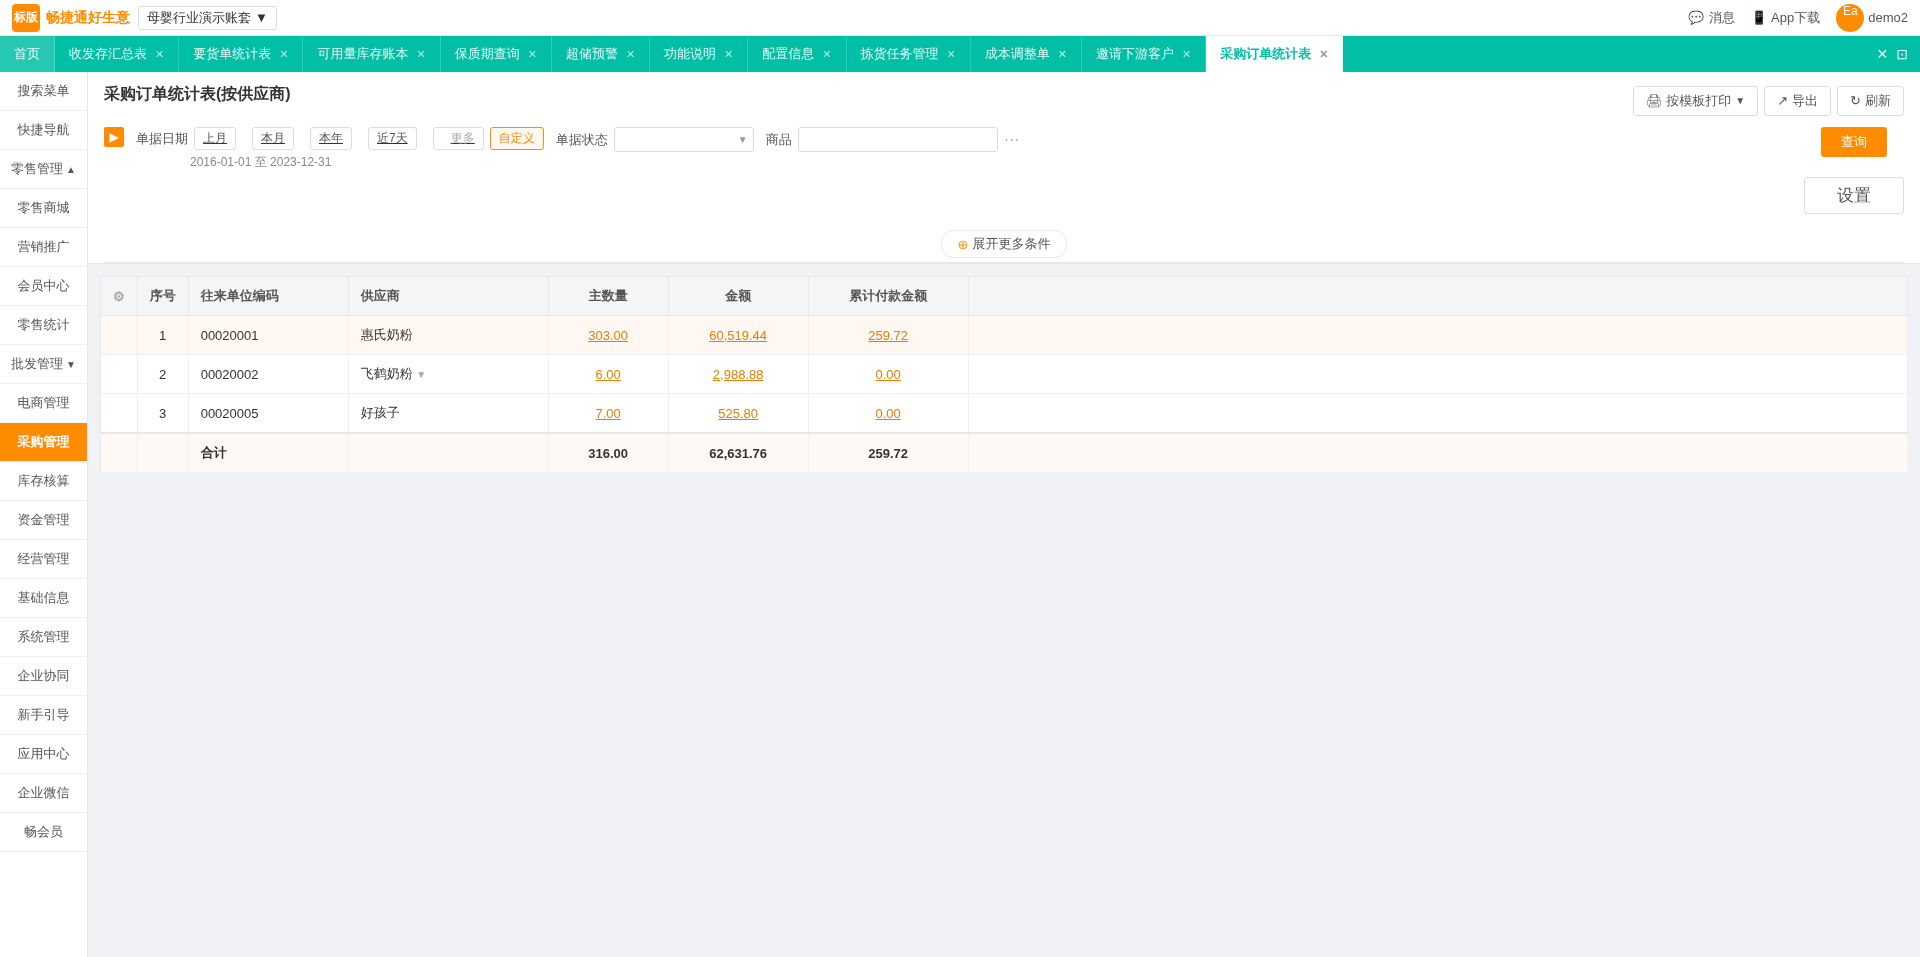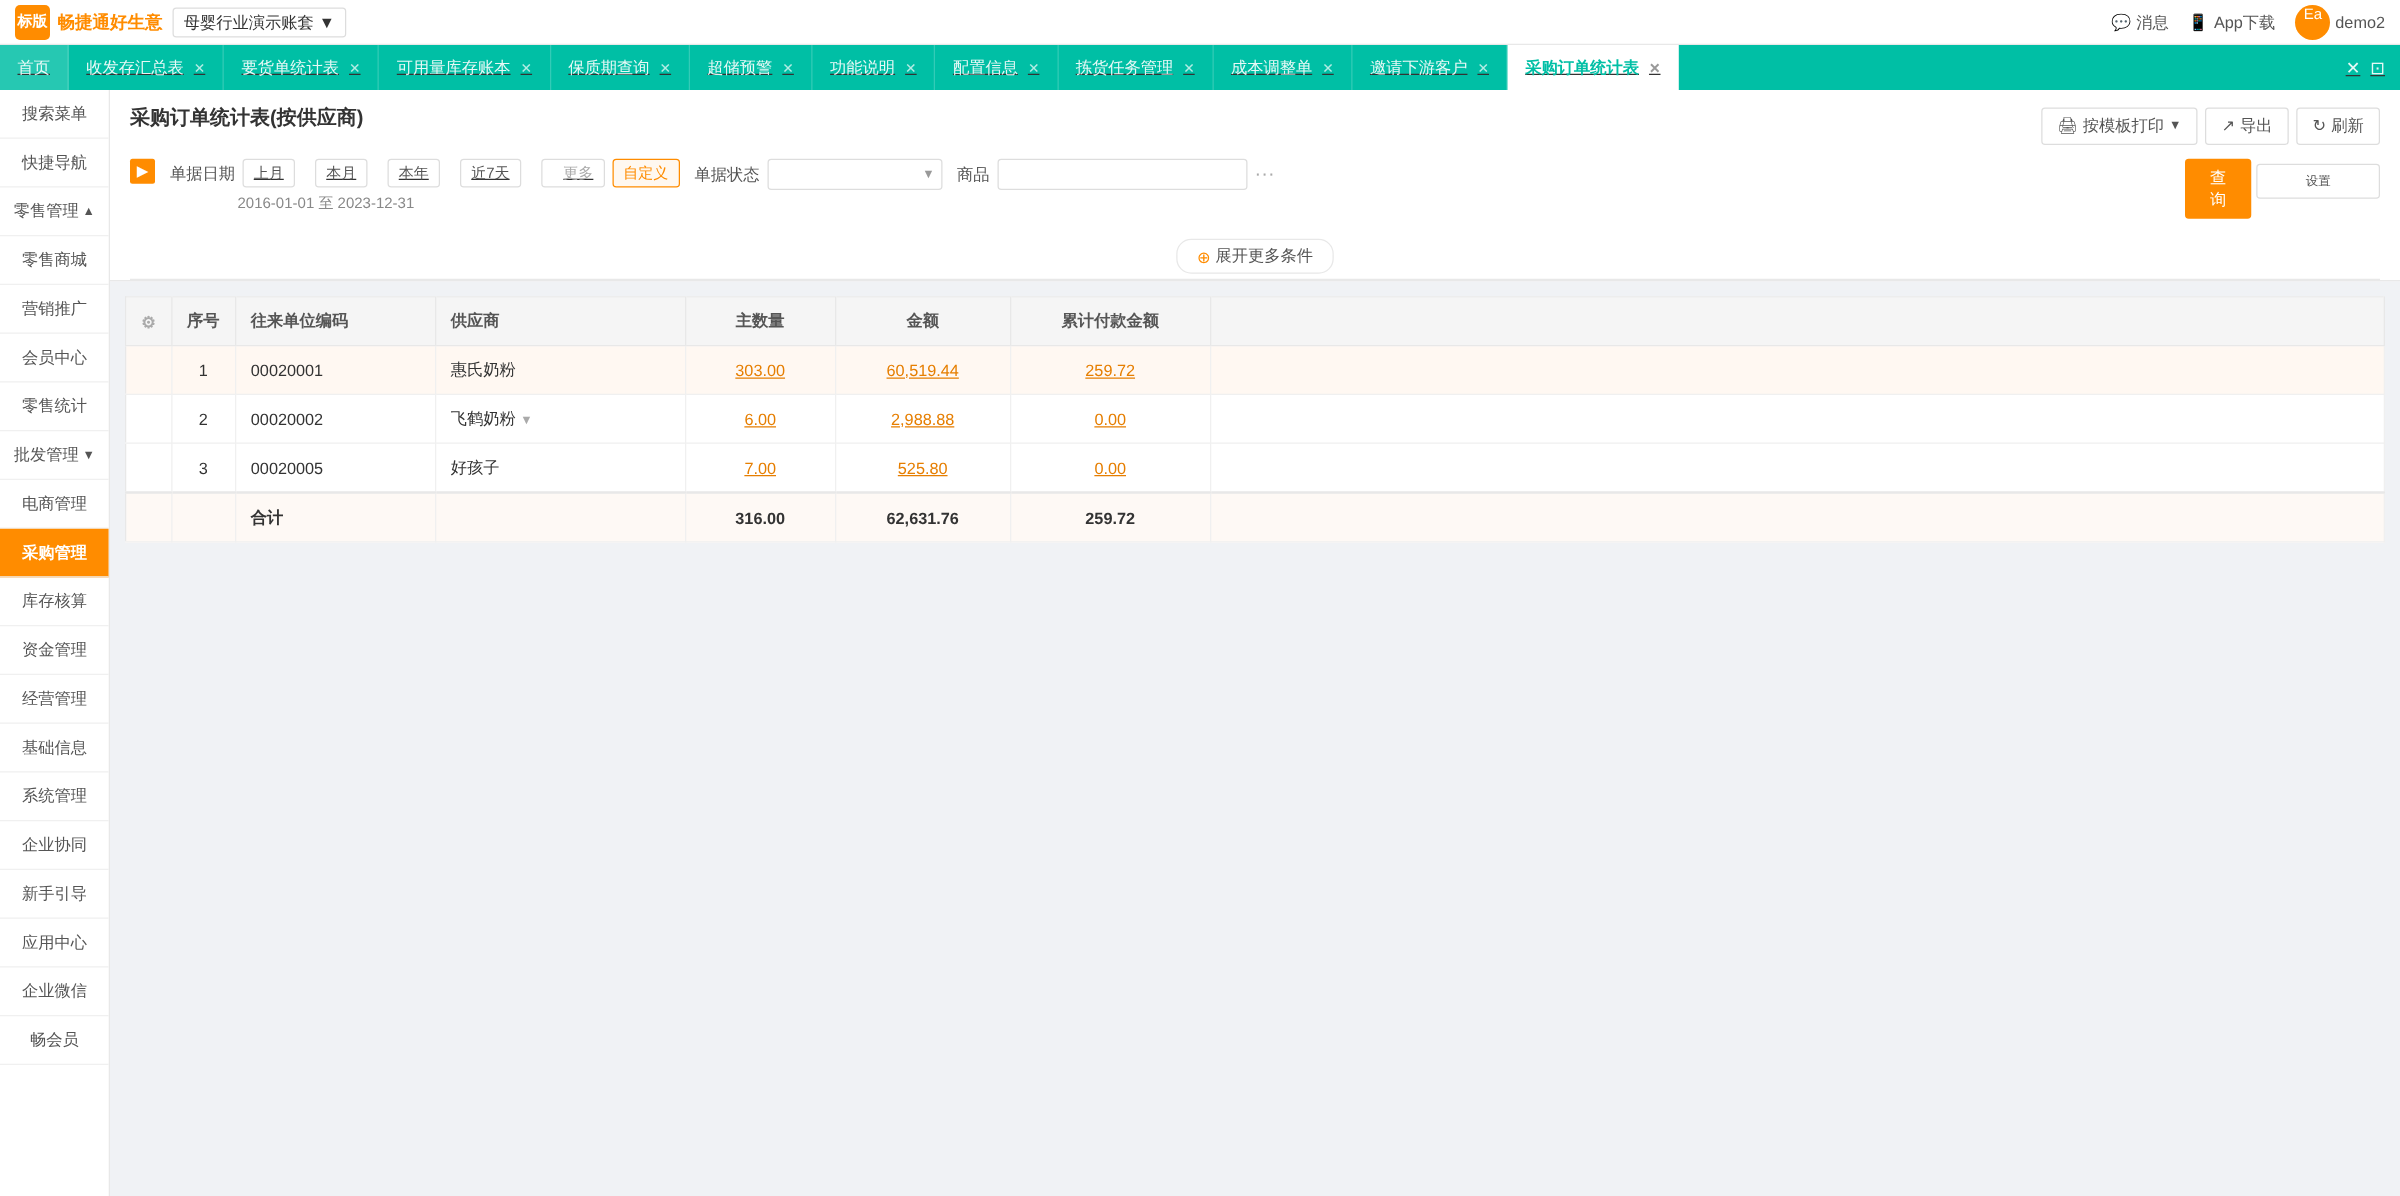--- a/index.html
+++ b/index.html
@@ -10,21 +10,21 @@
     .top-bar-left { display: flex; align-items: center; gap: 8px; }
     .logo-area { display: flex; align-items: center; gap: 6px; }
     .logo-icon { width: 28px; height: 28px; background: #ff8c00; border-radius: 4px; display: flex; align-items: center; justify-content: center; color: white; font-size: 12px; font-weight: bold; }
     .logo-text { font-size: 14px; color: #ff8c00; font-weight: bold; line-height: 1.2; }
     .workspace-selector { display: flex; align-items: center; gap: 4px; font-size: 13px; color: #333; cursor: pointer; padding: 2px 8px; border: 1px solid #ddd; border-radius: 3px; background: #fff; }
     .top-bar-right { display: flex; align-items: center; gap: 16px; }
     .top-bar-btn { display: flex; align-items: center; gap: 4px; font-size: 13px; color: #555; cursor: pointer; }
     .user-avatar { width: 28px; height: 28px; border-radius: 50%; background: #ff8c00; display: flex; align-items: flex-start; justify-content: center; color: white; font-size: 12px; }
 
     
-    .nav-tabs { height: 36px; background: #00bfa5; display: flex; align-items: stretch; overflow: hidden; text-decoration: underline; }
+    .nav-tabs { height: 36px; background: #00bfa5; display: flex; align-items: stretch; overflow: hidden; }
     .nav-tab { display: flex; align-items: center; padding: 0 14px; font-size: 13px; color: rgba(255,255,255,0.9); cursor: pointer; white-space: nowrap; border-right: 1px solid rgba(255,255,255,0.2); gap: 4px; }
     .nav-tab:first-child { background: rgba(255,255,255,0.15); }
     .nav-tab.active { background: #fff; color: #00bfa5; font-weight: bold; }
     .nav-tab .close-x { font-size: 11px; color: rgba(255,255,255,0.7); margin-left: 4px; }
     .nav-tab.active .close-x { color: #999; }
     .nav-tabs-end { display: flex; align-items: center; padding: 0 8px; margin-left: auto; }
     .nav-end-btn { color: rgba(255,255,255,0.9); font-size: 14px; cursor: pointer; padding: 0 4px; }
 
     
     .main-layout { display: flex; flex: 1; overflow: hidden; }
@@ -51,21 +51,21 @@
     .date-quick-btns { display: flex; gap: 16px; text-decoration: underline; }
     .date-quick-btn { padding: 2px 8px; border: 1px solid #ddd; border-radius: 3px; font-size: 12px; color: #555; cursor: pointer; background: #fff; }
     .date-quick-btn.more { color: #aaa; padding-left: 17px; }
     .date-tag-custom { padding: 2px 8px; border: 1px solid #ff8c00; border-radius: 3px; font-size: 12px; color: #ff8c00; background: #fff8f0; cursor: pointer; }
     .date-range-display { font-size: 12px; color: #888; margin-top: 4px; }
     .filter-select { border: 1px solid #ddd; border-radius: 3px; padding: 4px 24px 4px 8px; font-size: 13px; color: #555; background: #fff; cursor: pointer; min-width: 140px; appearance: none; position: relative; }
     .select-wrapper { position: relative; display: inline-flex; align-items: center; }
     .select-arrow { position: absolute; right: 6px; color: #999; font-size: 10px; pointer-events: none; }
     .filter-input { border: 1px solid #ddd; border-radius: 3px; padding: 4px 8px; font-size: 13px; color: #555; min-width: 200px; }
     .btn-query { padding: 6px 20px; background: #ff8c00; color: white; border: none; border-radius: 3px; font-size: 13px; cursor: pointer; }
-    .btn-settings { padding: 6px 32px; background: #fff; color: #555; border: 1px solid #ddd; border-radius: 3px; font-size: 10px; cursor: pointer; margin-top: 4px; display: block; width: 100%; }
+    .btn-settings { padding: 6px 32px; background: #fff; color: #555; border: 1px solid #ddd; border-radius: 3px; font-size: 17px; cursor: pointer; margin-top: 16px; display: block; width: 100%; }
 
     
     .table-container { flex: 1; overflow: auto; padding: 12px; }
     .data-table { width: 100%; background: #fff; border-collapse: collapse; border: 1px solid #e8e8e8; }
     .data-table th { background: #f5f5f5; padding: 10px 12px; text-align: left; font-size: 13px; color: #555; border-bottom: 1px solid #e8e8e8; border-right: 1px solid #e8e8e8; white-space: nowrap; }
     .data-table td { padding: 10px 12px; font-size: 13px; color: #333; border-bottom: 1px solid #f0f0f0; border-right: 1px solid #f0f0f0; }
     .data-table td.center { text-align: center; }
     .data-table tr.row-odd { background: #fff8f2; }
     .data-table tr.row-even { background: #fff; }
     .data-table .link-val { color: #e67e00; text-decoration: underline; cursor: pointer; }
@@ -284,21 +284,21 @@
                 <option value=""></option>
               </select>
               <span class="select-arrow">▼</span>
             </div>
           </div>
           <div style="display:flex;align-items:center;gap:6px;">
             <span class="filter-label">商品</span>
             <input class="filter-input" style="min-width: 200px;">
             <span style="color:#aaa;cursor:pointer;font-size:16px;">···</span>
           </div>
-          <div style="display:flex;flex-direction:row;gap:4px;margin-left:auto;align-items:flex-start;">
+          <div style="display:flex;flex-direction:column;gap:4px;margin-left:auto;align-items:center;">
             <button class="btn-query">查询</button>
             <button class="btn-settings">设置</button>
           </div>
         </div>
         <div class="expand-more-row" style="padding: 8px 0 4px;">
           <button class="expand-more-btn">
             <span style="color:#ff8c00;">⊕</span>
             <span>展开更多条件</span>
           </button>
         </div>

